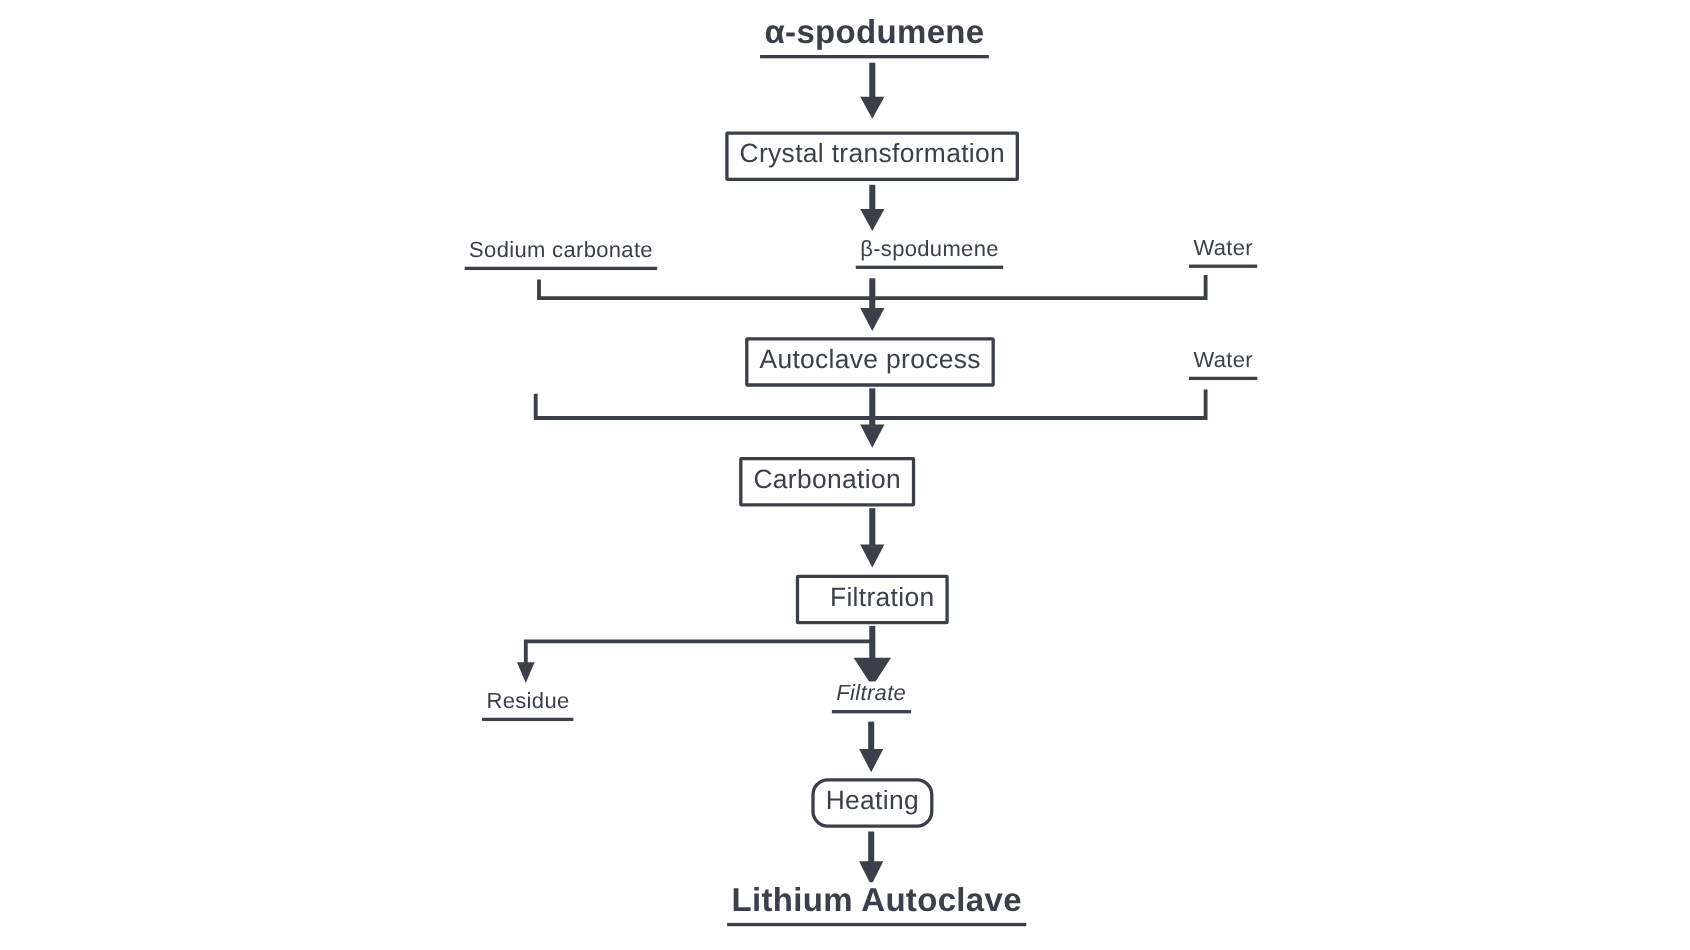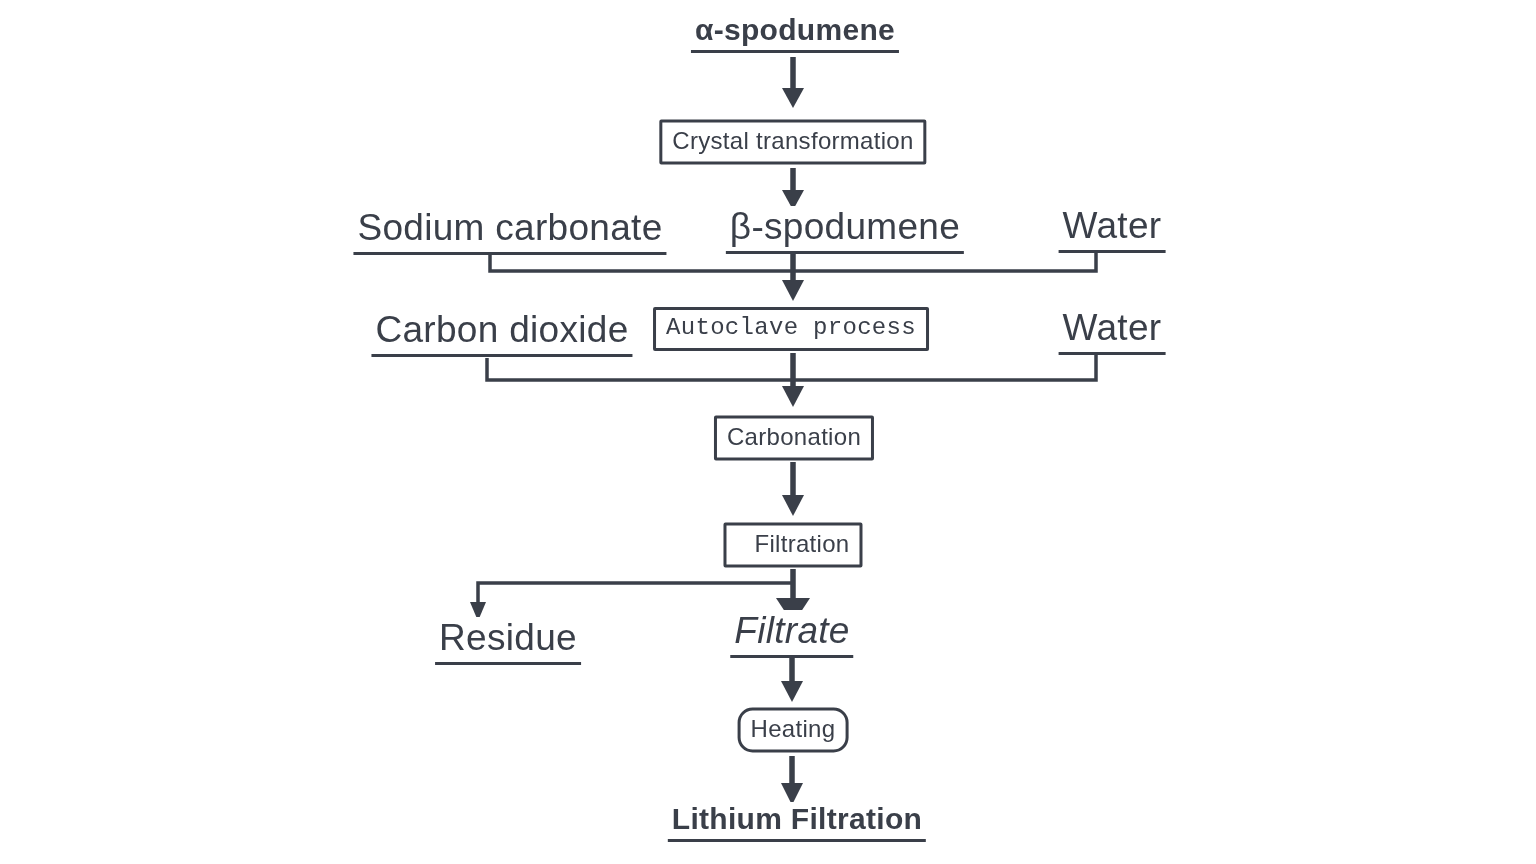--- a/index.html
+++ b/index.html
@@ -19,21 +19,21 @@
     left: 0; top: 0;
     width: 1536px; height: 864px;
     stroke: var(--ink);
     fill: none;
   }
   .wires polygon { fill: var(--ink); stroke: none; }
   .node {
     position: absolute;
     transform: translate(-50%, -50%);
     white-space: nowrap;
-    font-size: 37px;
+    font-size: 20px;
     letter-spacing: 0.3px;
     color: var(--ink);
     background: var(--bg);
   }
   .u {
     display: inline-block;
     border-bottom: 3px solid var(--ink);
     padding: 0 4px 3px 4px;
   }
   .strong {
@@ -119,49 +119,46 @@
   </div>
 
   <div class="node" style="left:797px; top:230px;margin-left:48px;">
     <span class="u">β-spodumene</span>
   </div>
 
   <div class="node" style="left:1112px; top:229px;">
     <span class="u">Water</span>
   </div>
 
-  <div class="pbox" style="left:791px; top:329px;font-family:Liberation Mono, monospace;">
+  <div class="pbox" style="left:791px; top:329px;">
     <span>Autoclave process</span>
   </div>
 
-  <div class="node" style="left:502px; top:333px;">
-    <span class="u">Carbon dioxide</span>
-  </div>
 
   <div class="node" style="left:1112px; top:331px;">
     <span class="u">Water</span>
   </div>
 
-  <div class="pbox" style="left:794px; top:438px;">
+  <div class="pbox" style="left:752px; top:438px;">
     <span>Carbonation</span>
   </div>
 
   <div class="pbox" style="left:793px; top:545px;padding-left:28px;">
     <span>Filtration</span>
   </div>
 
-  <div class="node" style="left:480px; top:641px;margin-left:28px;">
+  <div class="node" style="left:480px; top:641px;">
     <span class="u">Residue</span>
   </div>
 
   <div class="node" style="left:792px; top:634px;font-style:italic;">
     <span class="u">Filtrate</span>
   </div>
 
   <div class="pbox" style="left:793px; top:730px;border-radius:15px;">
     <span>Heating</span>
   </div>
 
   <div class="node strong" style="left:797px; top:822px;">
-    <span class="u">Lithium Filtration</span>
+    <span class="u">Lithium Autoclave</span>
   </div>
 
 </div>
 
 </body></html>

